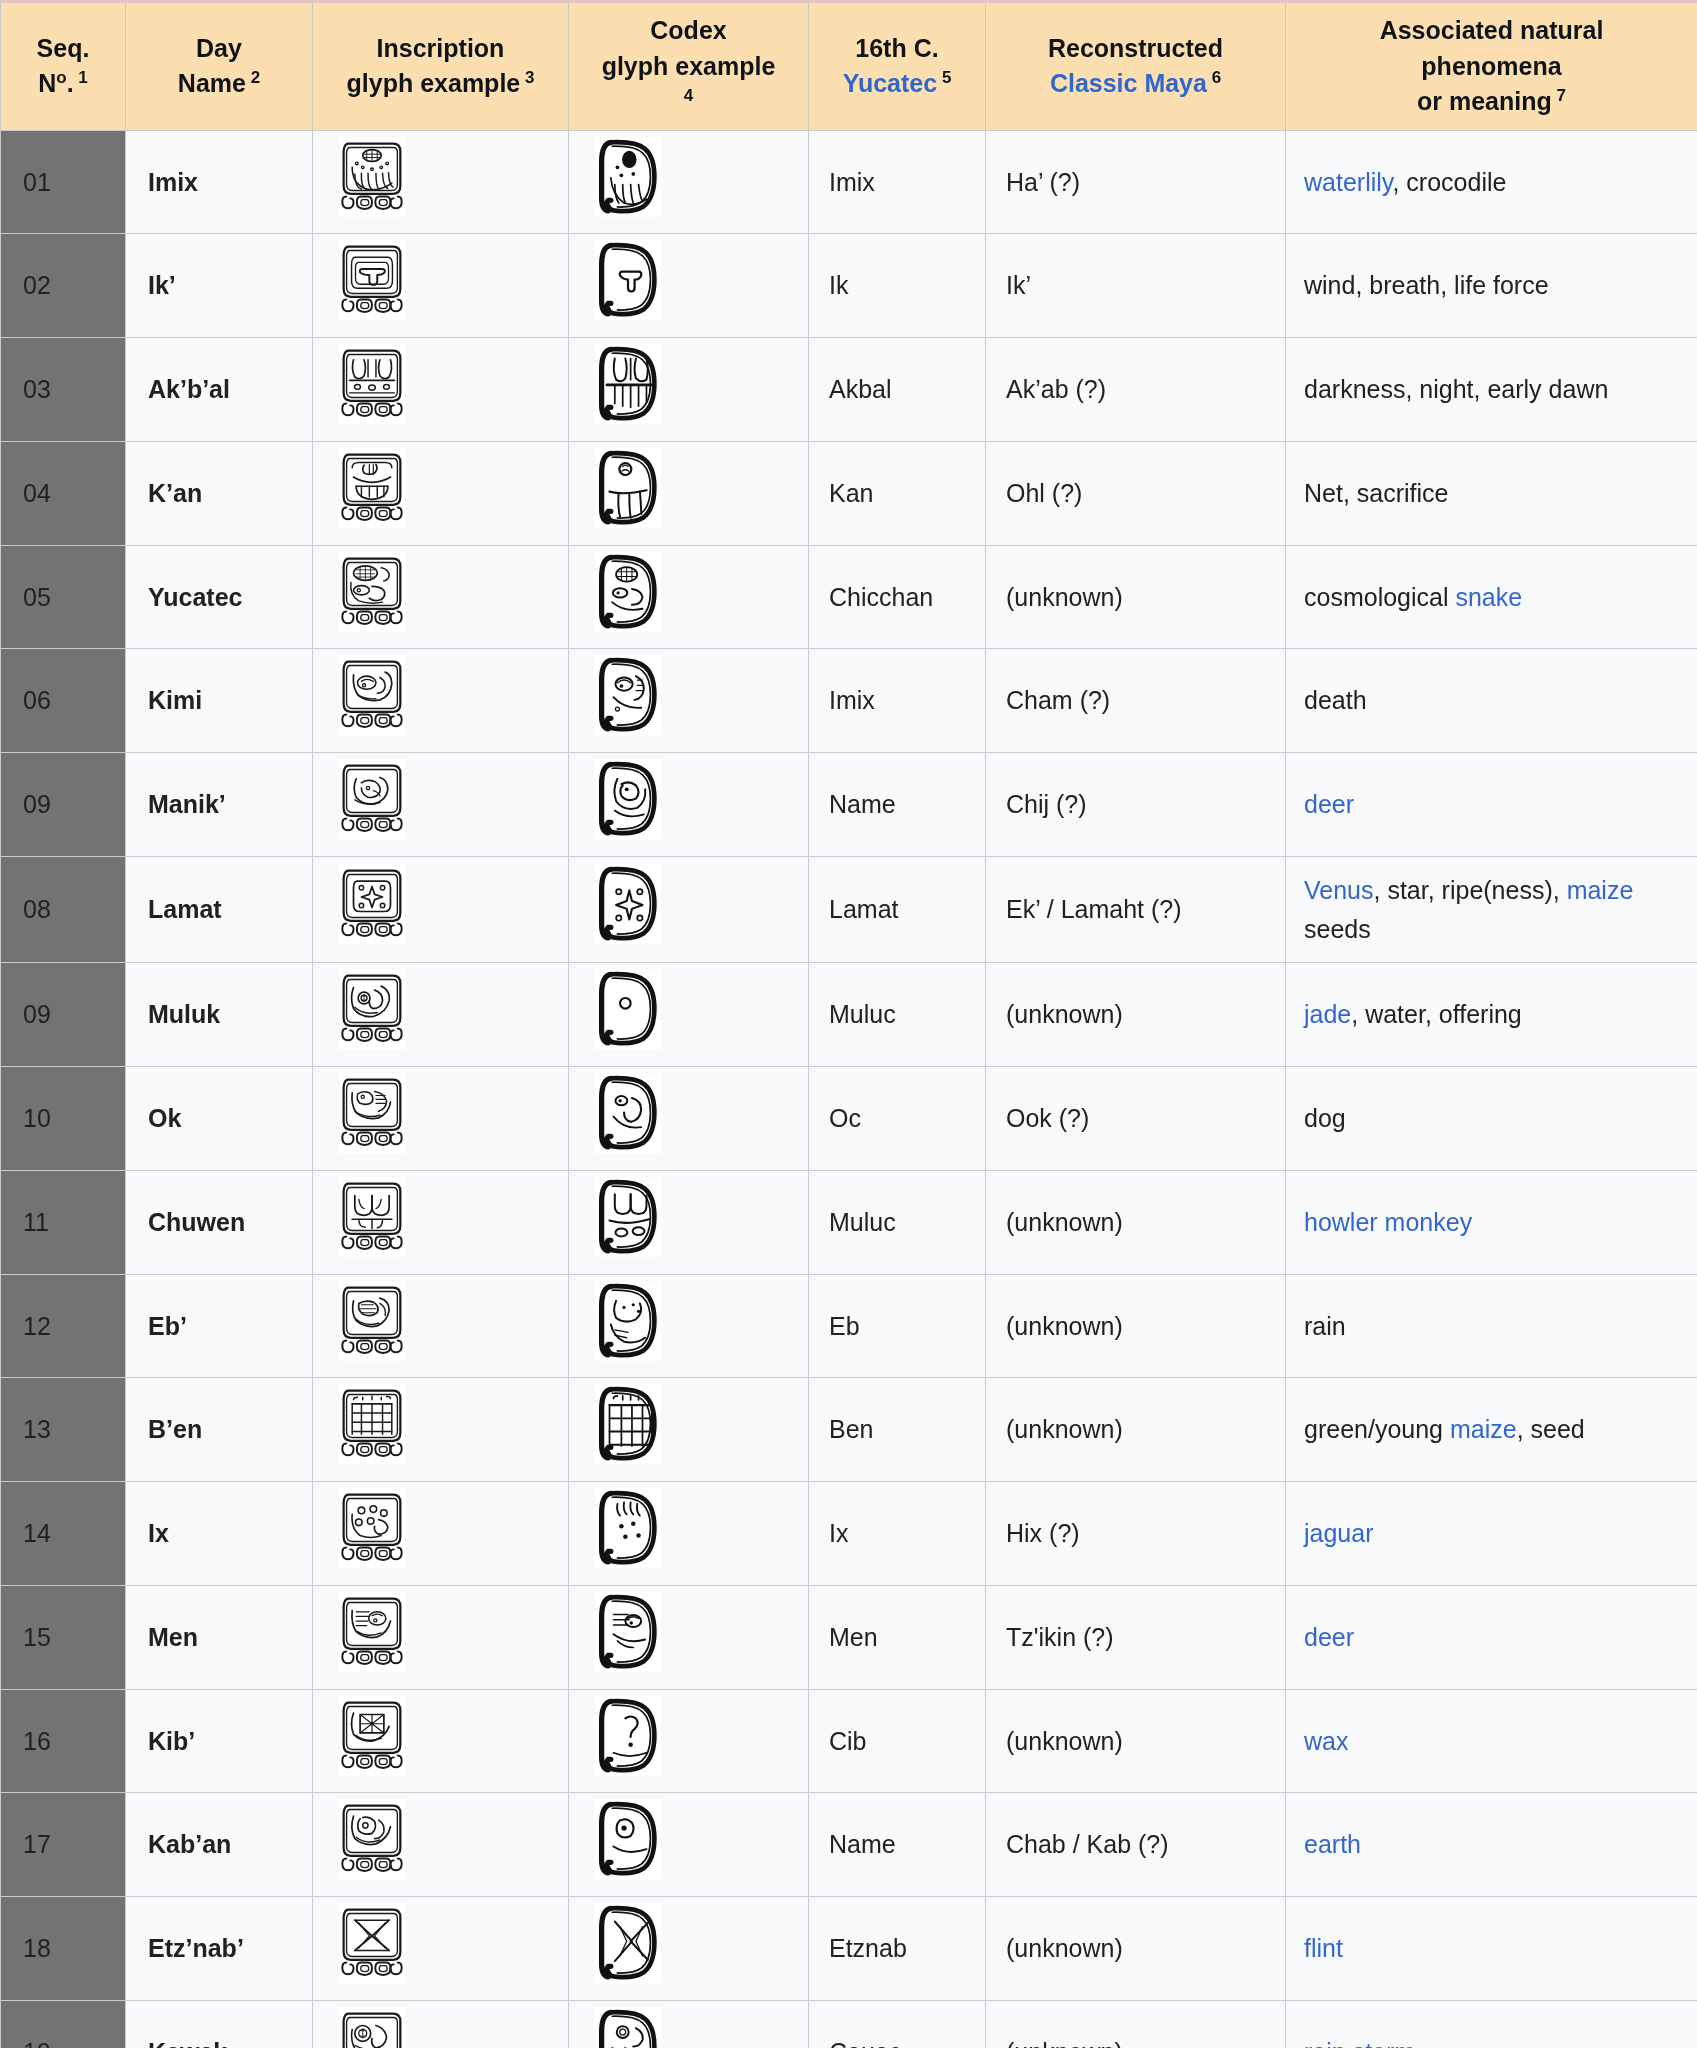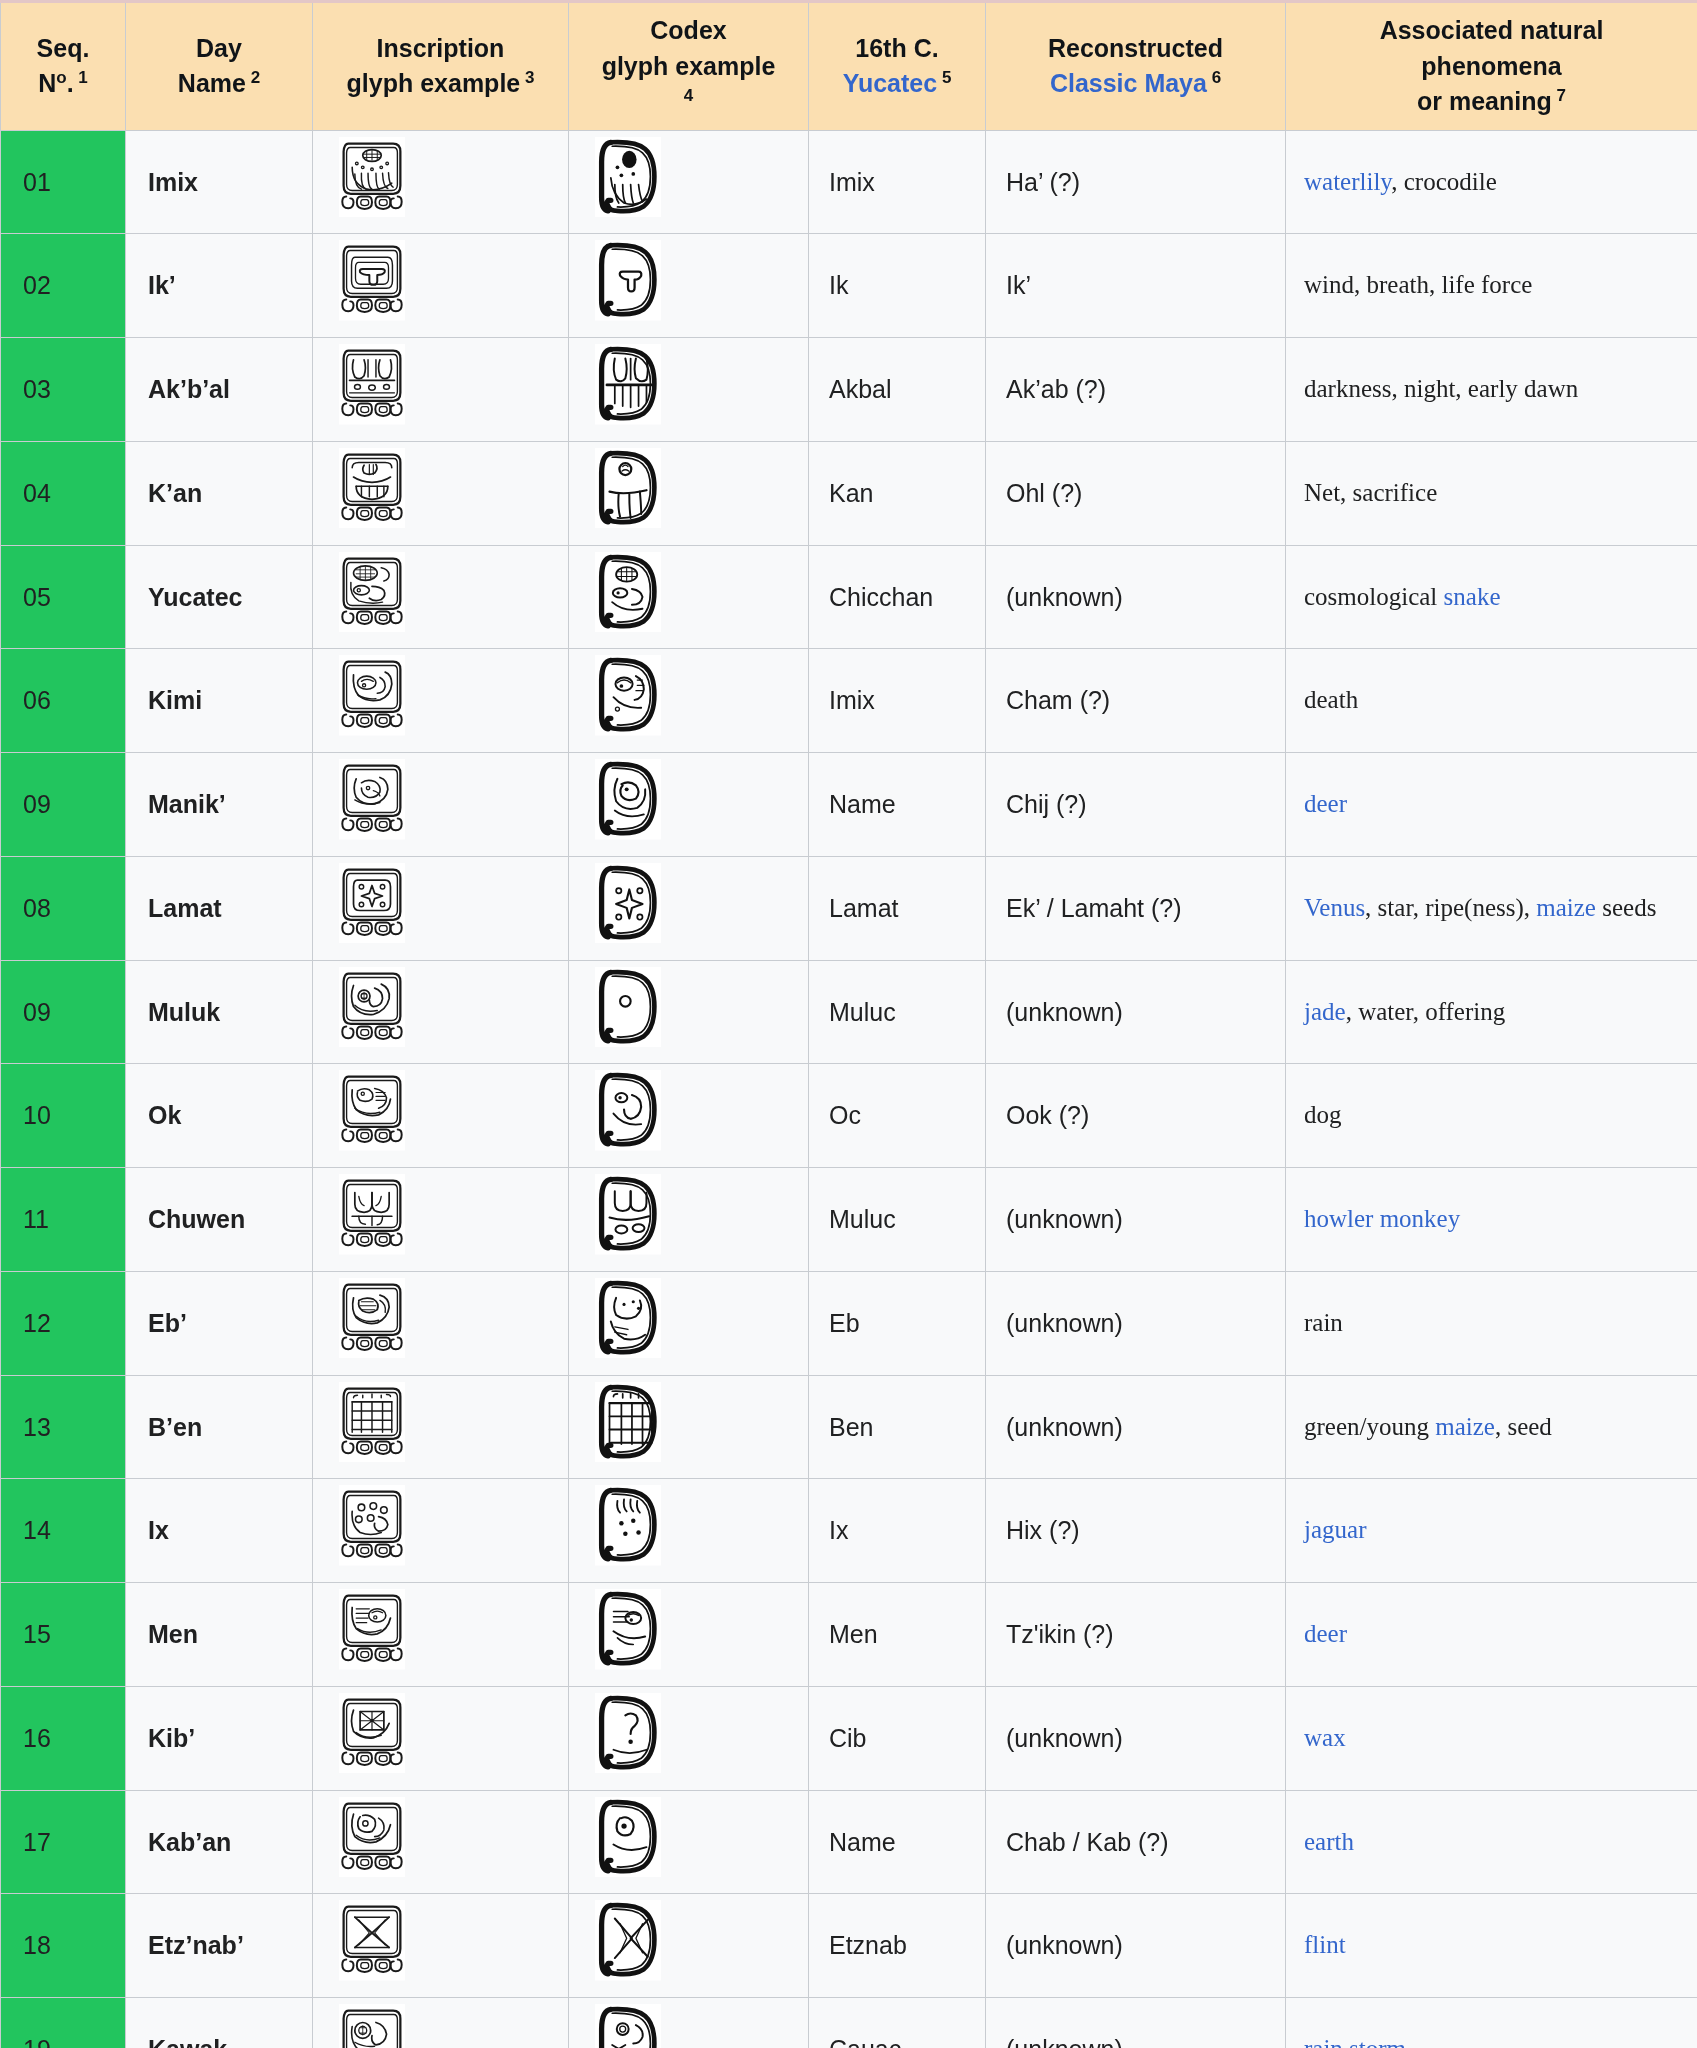--- a/index.html
+++ b/index.html
@@ -40,36 +40,36 @@
   #tzolkin-table td{
     background:#f8f9fa;
     border:1px solid #c8ccd1;
     font-size:25px;
     color:#202122;
     vertical-align:middle;
     padding:14px 16px;
     line-height:1.55;
   }
   #tzolkin-table td.seq{
-    background:#22c55e;
+    background:#737373;
     color:#202122;
     padding-left:22px;
     font-size:25px;
   }
   #tzolkin-table td.day{
     font-weight:bold;
     padding-left:22px;
   }
   #tzolkin-table td.glyph{
     text-align:left;
     padding:6px 0 6px 26px;
   }
   #tzolkin-table td.yuc{padding-left:20px;}
   #tzolkin-table td.cm{padding-left:20px;}
-  #tzolkin-table td.mean{padding-left:18px;font-family:Liberation Serif, serif;}
+  #tzolkin-table td.mean{padding-left:18px;}
   .lnk{color:#3366cc;margin-top:40px;}
 
   .glyphbox{
     display:inline-block;
     background:#ffffff;
     line-height:0;
   }
   .glyphbox svg{display:block;}
   .g-insc{width:66px;height:80px;}
   .g-codex{width:66px;height:80px;}

